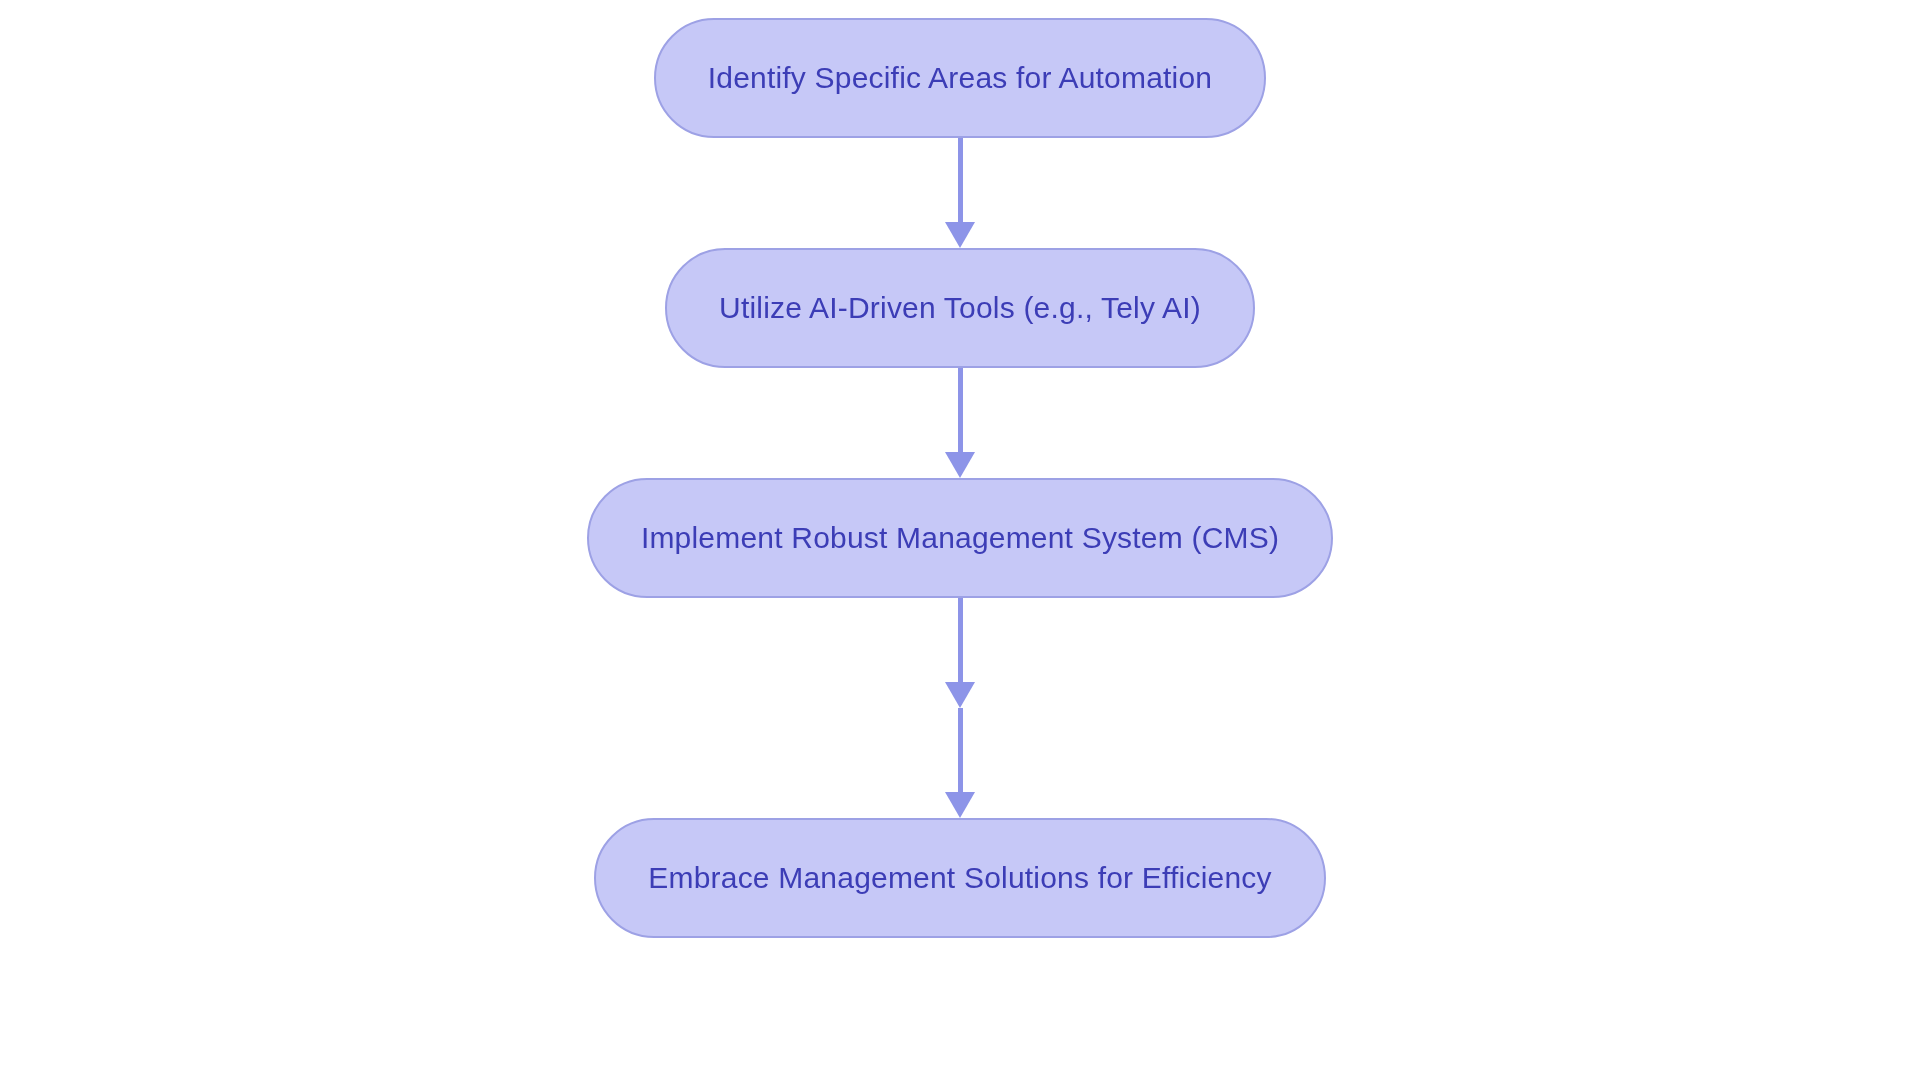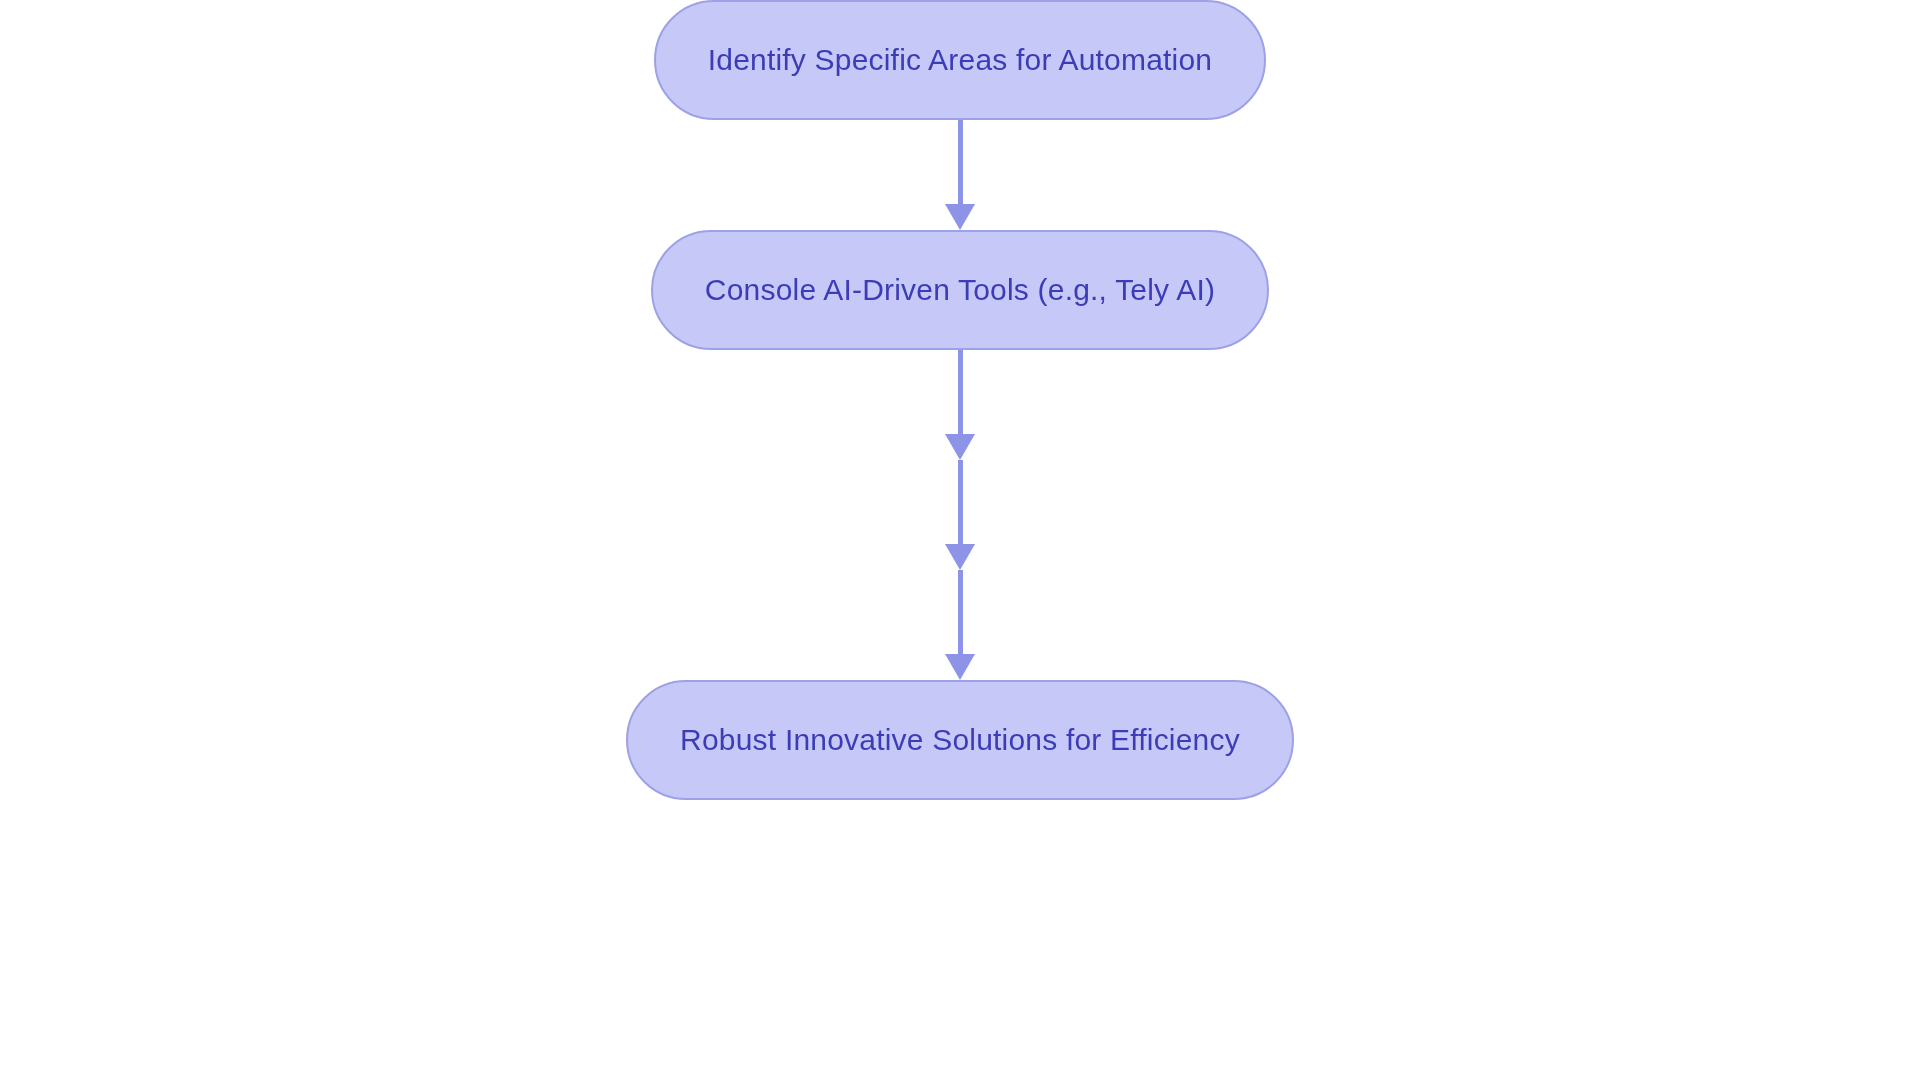--- a/index.html
+++ b/index.html
@@ -12,20 +12,21 @@
   * { margin: 0; padding: 0; box-sizing: border-box; }
   html, body {
     width: 1920px;
     height: 1083px;
     background: var(--background);
     font-family: "Liberation Sans", "DejaVu Sans", sans-serif;
     overflow: hidden;
   }
   .flow {
     width: 100%;
+    padding-top: 18px;
     display: flex;
     flex-direction: column;
     align-items: center;
   }
   .node {
     height: 120px;
     min-width: 560px;
     padding: 0 52px;
     display: flex;
     align-items: center;
@@ -66,37 +67,40 @@
   <div class="node">
     <span>Identify Specific Areas for Automation</span>
   </div>
 
   <div class="connector">
     <div class="line"></div>
     <div class="head"></div>
   </div>
 
   <div class="node">
-    <span>Console AI-Driven Tools (e.g., Tely AI)</span>
+    <span>Utilize AI-Driven Tools (e.g., Tely AI)</span>
+  </div>
+
+  <div class="connector">
+    <div class="line"></div>
+    <div class="head"></div>
+  </div>
+
+  <div class="node">
+    <span>Implement Robust Management System (CMS)</span>
   </div>
 
   <div class="connector">
     <div class="line"></div>
     <div class="head"></div>
   </div>
 
 
   <div class="connector">
     <div class="line"></div>
     <div class="head"></div>
   </div>
 
-
-  <div class="connector">
-    <div class="line"></div>
-    <div class="head"></div>
-  </div>
-
   <div class="node">
-    <span>Robust Innovative Solutions for Efficiency</span>
+    <span>Embrace Management Solutions for Efficiency</span>
   </div>
 
 </div>
 
 </body></html>

